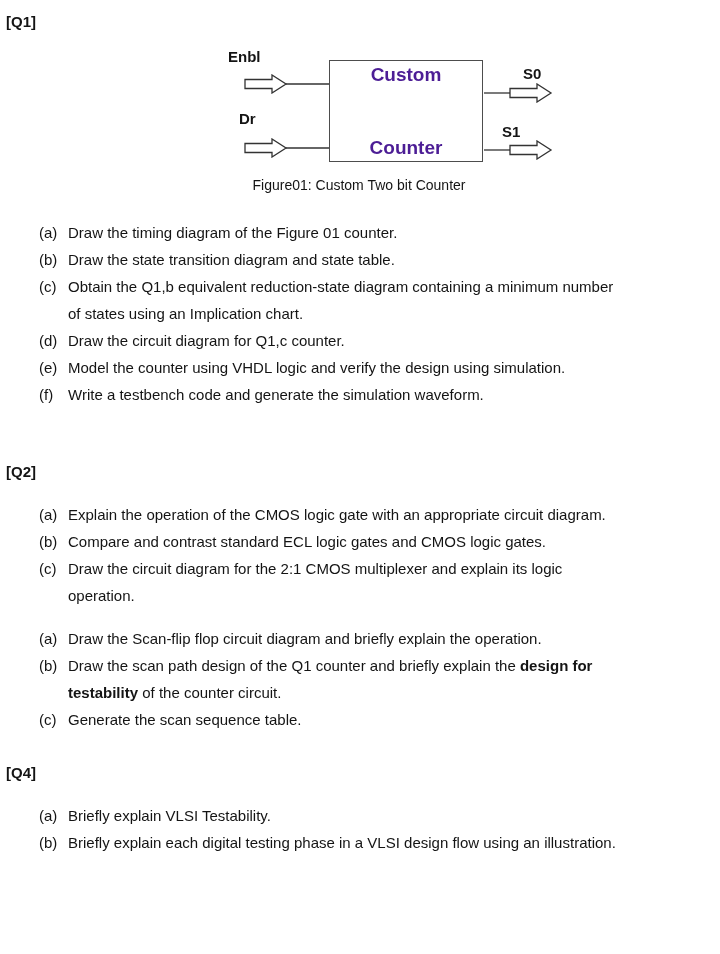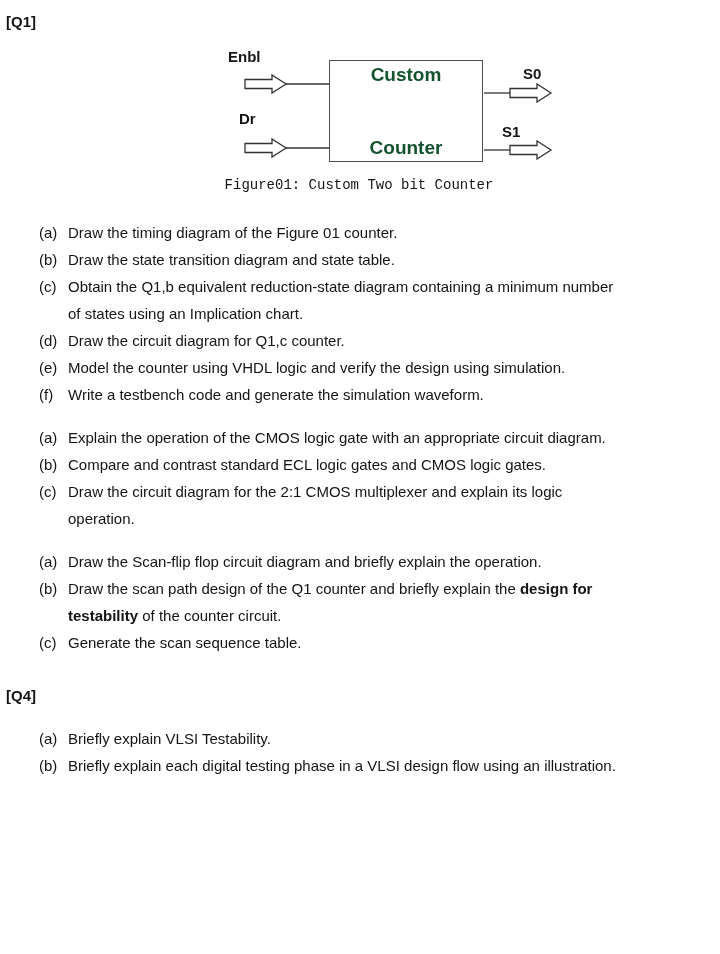--- a/index.html
+++ b/index.html
@@ -28,25 +28,25 @@
   .lbl-s1   { left: 496px; top: 77px; }
   .connector { position: absolute; display: block; }
   .arr-in-1  { left: 238px; top: 29px; }
   .arr-in-2  { left: 238px; top: 93px; }
   .arr-out-1 { left: 478px; top: 38px; }
   .arr-out-2 { left: 478px; top: 95px; }
   .counter-box {
     position: absolute; left: 323px; top: 15px; width: 154px; height: 102px;
     border: 1.5px solid #4d4d4d; background: #fff;
     display: flex; flex-direction: column; align-items: center; justify-content: center;
-    font-size: 19px; font-weight: bold; line-height: 26px; color: #14532d; gap: 47px;
+    font-size: 19px; font-weight: bold; line-height: 26px; color: #4c1d95; gap: 47px;
   }
   .fig-caption {
     position: absolute; left: 8px; right: 0; top: 130px;
-    padding-left: 70px; text-align: center; font-size: 14px; line-height: 20px; font-family: Liberation Mono, monospace;
+    padding-left: 70px; text-align: center; font-size: 14px; line-height: 20px;
   }
 
   
   .list { margin-top: 16px; }
   .item { display: flex; }
   .marker { flex: none; width: 29px; margin-left: 33px; }
   .itext { flex: 1 1 auto; padding-right: 6px; }
 </style>
 </head>
 <body>
@@ -109,20 +109,21 @@
     <div class="item">
       <span class="marker">(e)</span>
       <span class="itext">Model the counter using VHDL logic and verify the design using simulation.</span>
     </div>
     <div class="item">
       <span class="marker">(f)</span>
       <span class="itext">Write a testbench code and generate the simulation waveform.</span>
     </div>
   </div>
 
+  <div class="q-label q2">[Q2]</div>
   <div class="list">
     <div class="item">
       <span class="marker">(a)</span>
       <span class="itext">Explain the operation of the CMOS logic gate with an appropriate circuit diagram.</span>
     </div>
     <div class="item">
       <span class="marker">(b)</span>
       <span class="itext">Compare and contrast standard ECL logic gates and CMOS logic gates.</span>
     </div>
     <div class="item">

